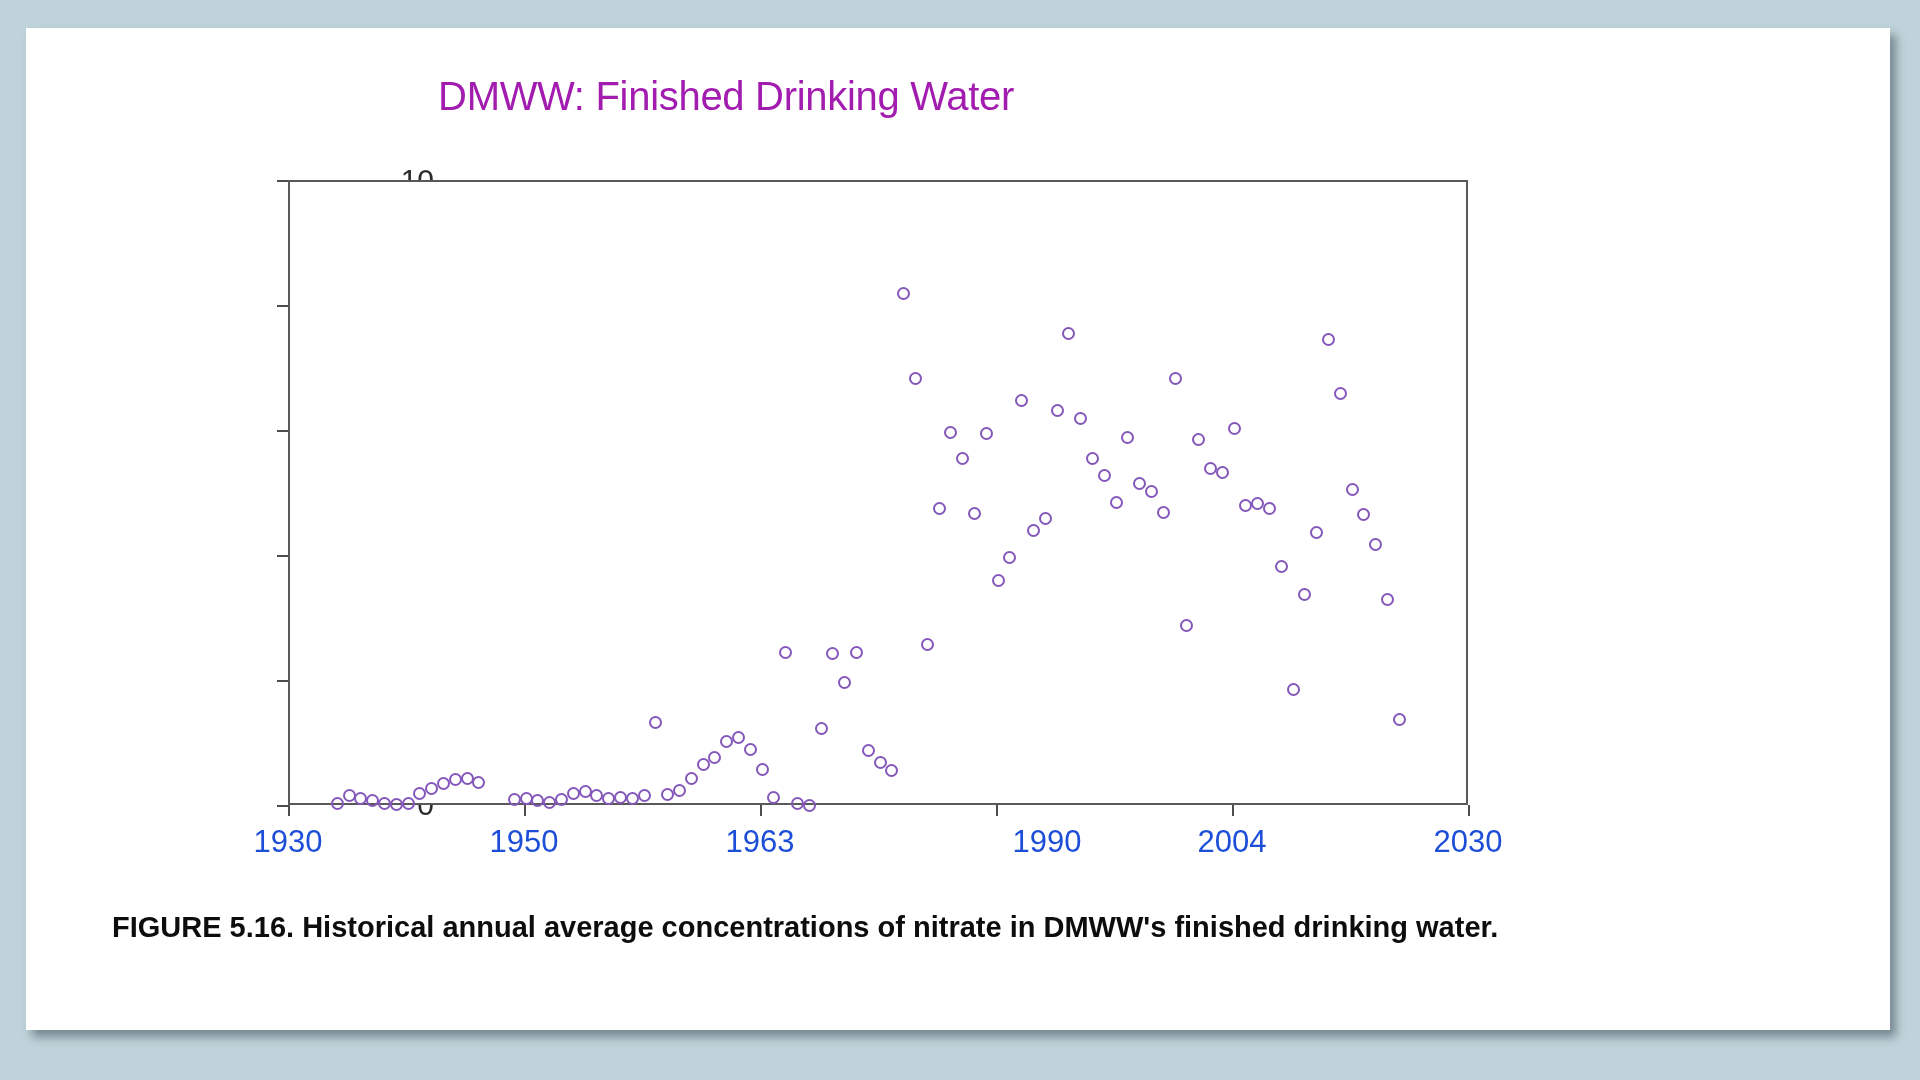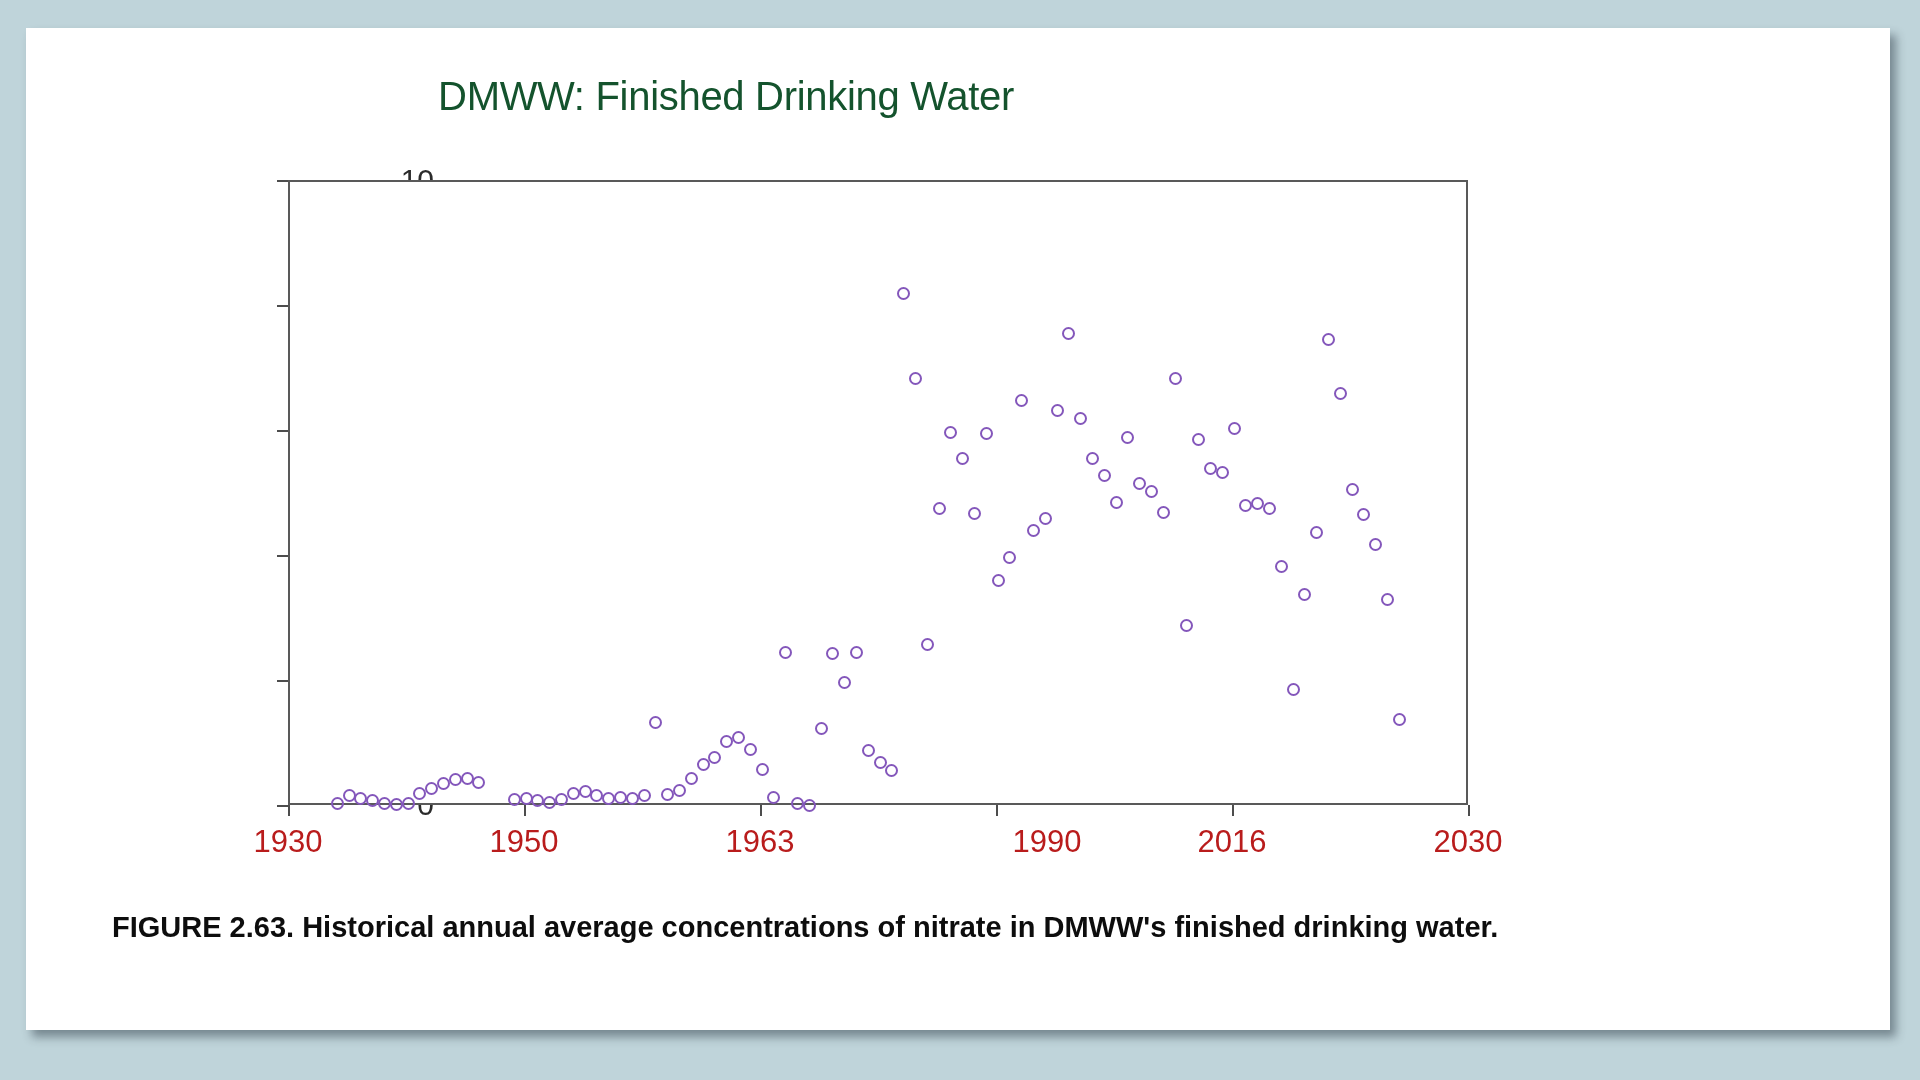--- a/index.html
+++ b/index.html
@@ -38,21 +38,21 @@
     height: 840px;
   }
   #chart-title {
     position: absolute;
     left: 0;
     top: 46px;
     width: 1400px;
     text-align: center;
     font-size: 40px;
     font-weight: 400;
-    color: #14532d;
+    color: #a21caf;
     letter-spacing: -0.3px;
     font-family: "Liberation Sans", sans-serif;
   }
   
   #plot-frame {
     position: absolute;
     left: 262px;
     top: 152px;
     width: 1180px;
     height: 625px;
@@ -103,21 +103,21 @@
     height: 11px;
     border-left: 2px solid #4d4d4d;
   }
   .xtick-label {
     position: absolute;
     top: 796px;
     width: 140px;
     margin-left: -70px;
     text-align: center;
     font-size: 31px;
-    color: #b91c1c;
+    color: #1d4ed8;
     font-family: "Liberation Sans", sans-serif;
   }
   
   #figure-caption {
     position: absolute;
     left: 86px;
     top: 880px;
     width: 1680px;
     font-size: 29px;
     font-weight: bold;
@@ -151,21 +151,21 @@
           <div class="ytick-mark" style="top: 527px; left: 251px;"></div>
           <div class="ytick-mark" style="top: 402px; left: 251px;"></div>
           <div class="ytick-mark" style="top: 277px; left: 251px;"></div>
           <div class="ytick-mark" style="top: 152px; left: 251px;"></div>
         </div>
       <div id="x-tick-labels">
           <div class="xtick-label" style="left: 262px;">1930</div>
           <div class="xtick-label" style="left: 498px;">1950</div>
           <div class="xtick-label" style="left: 734px;">1963</div>
           <div class="xtick-label" style="left: 1021px;">1990</div>
-          <div class="xtick-label" style="left: 1206px;">2016</div>
+          <div class="xtick-label" style="left: 1206px;">2004</div>
           <div class="xtick-label" style="left: 1442px;">2030</div>
         </div>
       <div id="x-tick-marks">
           <div class="xtick-mark" style="left: 262px;"></div>
           <div class="xtick-mark" style="left: 498px;"></div>
           <div class="xtick-mark" style="left: 734px;"></div>
           <div class="xtick-mark" style="left: 970px;"></div>
           <div class="xtick-mark" style="left: 1206px;"></div>
           <div class="xtick-mark" style="left: 1442px;"></div>
         </div>
@@ -259,16 +259,16 @@
             <div class="pt" style="left: 1062px; top: 307.5px; border-color: rgb(132, 87, 187);"></div>
             <div class="pt" style="left: 1073.8px; top: 332.5px; border-color: rgb(132, 87, 187);"></div>
             <div class="pt" style="left: 1085.6px; top: 362.5px; border-color: rgb(132, 87, 187);"></div>
             <div class="pt" style="left: 1097.4px; top: 417.5px; border-color: rgb(132, 87, 187);"></div>
             <div class="pt" style="left: 1109.2px; top: 537.5px; border-color: rgb(132, 87, 187);"></div>
           </div>
       </div>
 
     </div>
 
-    <div id="figure-caption">FIGURE 2.63. Historical annual average concentrations of nitrate in DMWW's finished drinking water.</div>
+    <div id="figure-caption">FIGURE 5.16. Historical annual average concentrations of nitrate in DMWW's finished drinking water.</div>
 
   </div>
 </div>
 
 </body></html>

